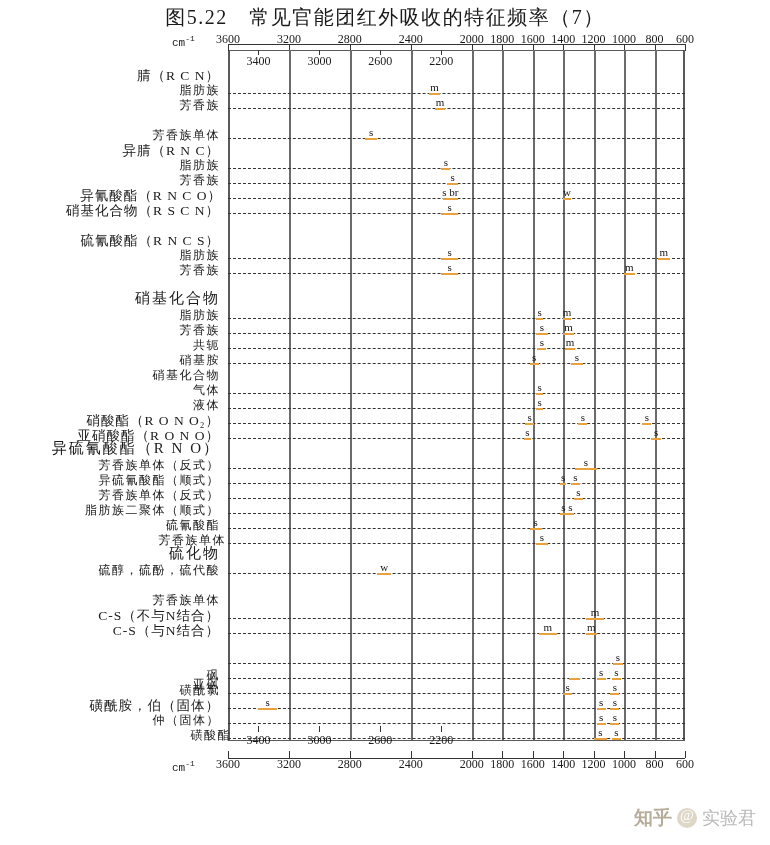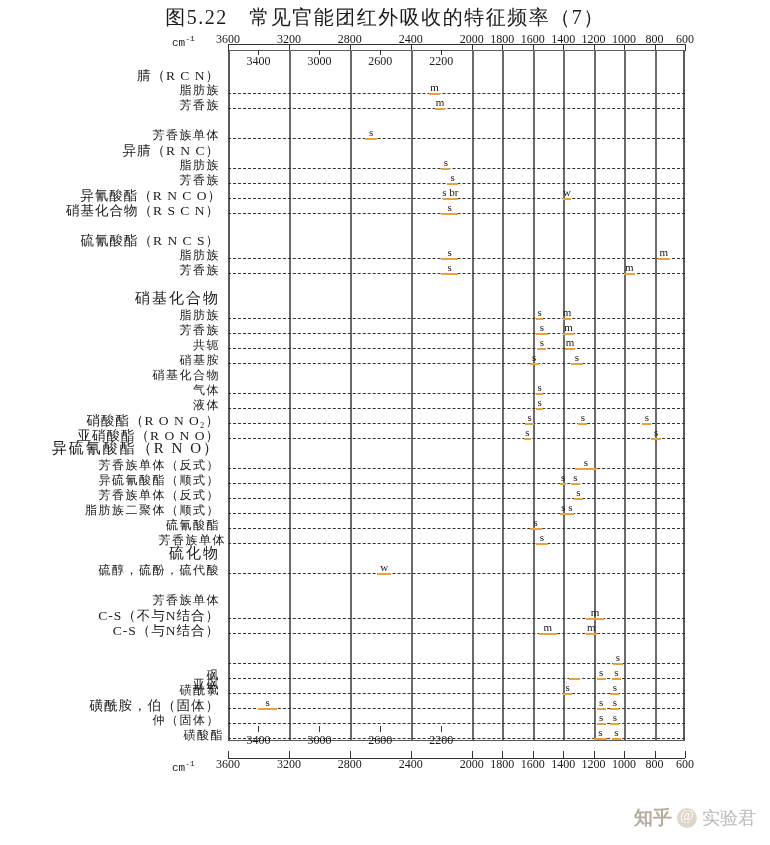--- a/index.html
+++ b/index.html
@@ -366,21 +366,21 @@
     <div class="bar" style="left: 596.647px; width: 9.14px; top: 708px;"></div>
     <div class="bar-label" style="left: 601.217px; top: 696px;">s</div>
     <div class="bar" style="left: 610.357px; width: 9.14px; top: 708px;"></div>
     <div class="bar-label" style="left: 614.927px; top: 696px;">s</div>
     <div class="row-label sp" style="left: 0px; top: 714px;">仲（固体）</div>
     <div class="hgrid" style="top: 723px;"></div>
     <div class="bar" style="left: 596.647px; width: 9.14px; top: 723px;"></div>
     <div class="bar-label" style="left: 601.217px; top: 711px;">s</div>
     <div class="bar" style="left: 610.357px; width: 9.14px; top: 723px;"></div>
     <div class="bar-label" style="left: 614.927px; top: 711px;">s</div>
-    <div class="row-label sp" style="left: 4px; top: 729px; font-family: Liberation Serif, serif;">磺酸酯</div>
+    <div class="row-label sp" style="left: 11px; top: 729px; font-family: Liberation Serif, serif;">磺酸酯</div>
     <div class="hgrid" style="top: 738px;"></div>
     <div class="bar" style="left: 593.6px; width: 13.71px; top: 738px;"></div>
     <div class="bar-label" style="left: 600.455px; top: 726px;">s</div>
     <div class="bar" style="left: 611.88px; width: 9.14px; top: 738px;"></div>
     <div class="bar-label" style="left: 616.45px; top: 726px;">s</div>
   </div>
 
 <div id="watermark">
   <span id="wm-logo">知乎</span>
   <span id="wm-dot"></span>

